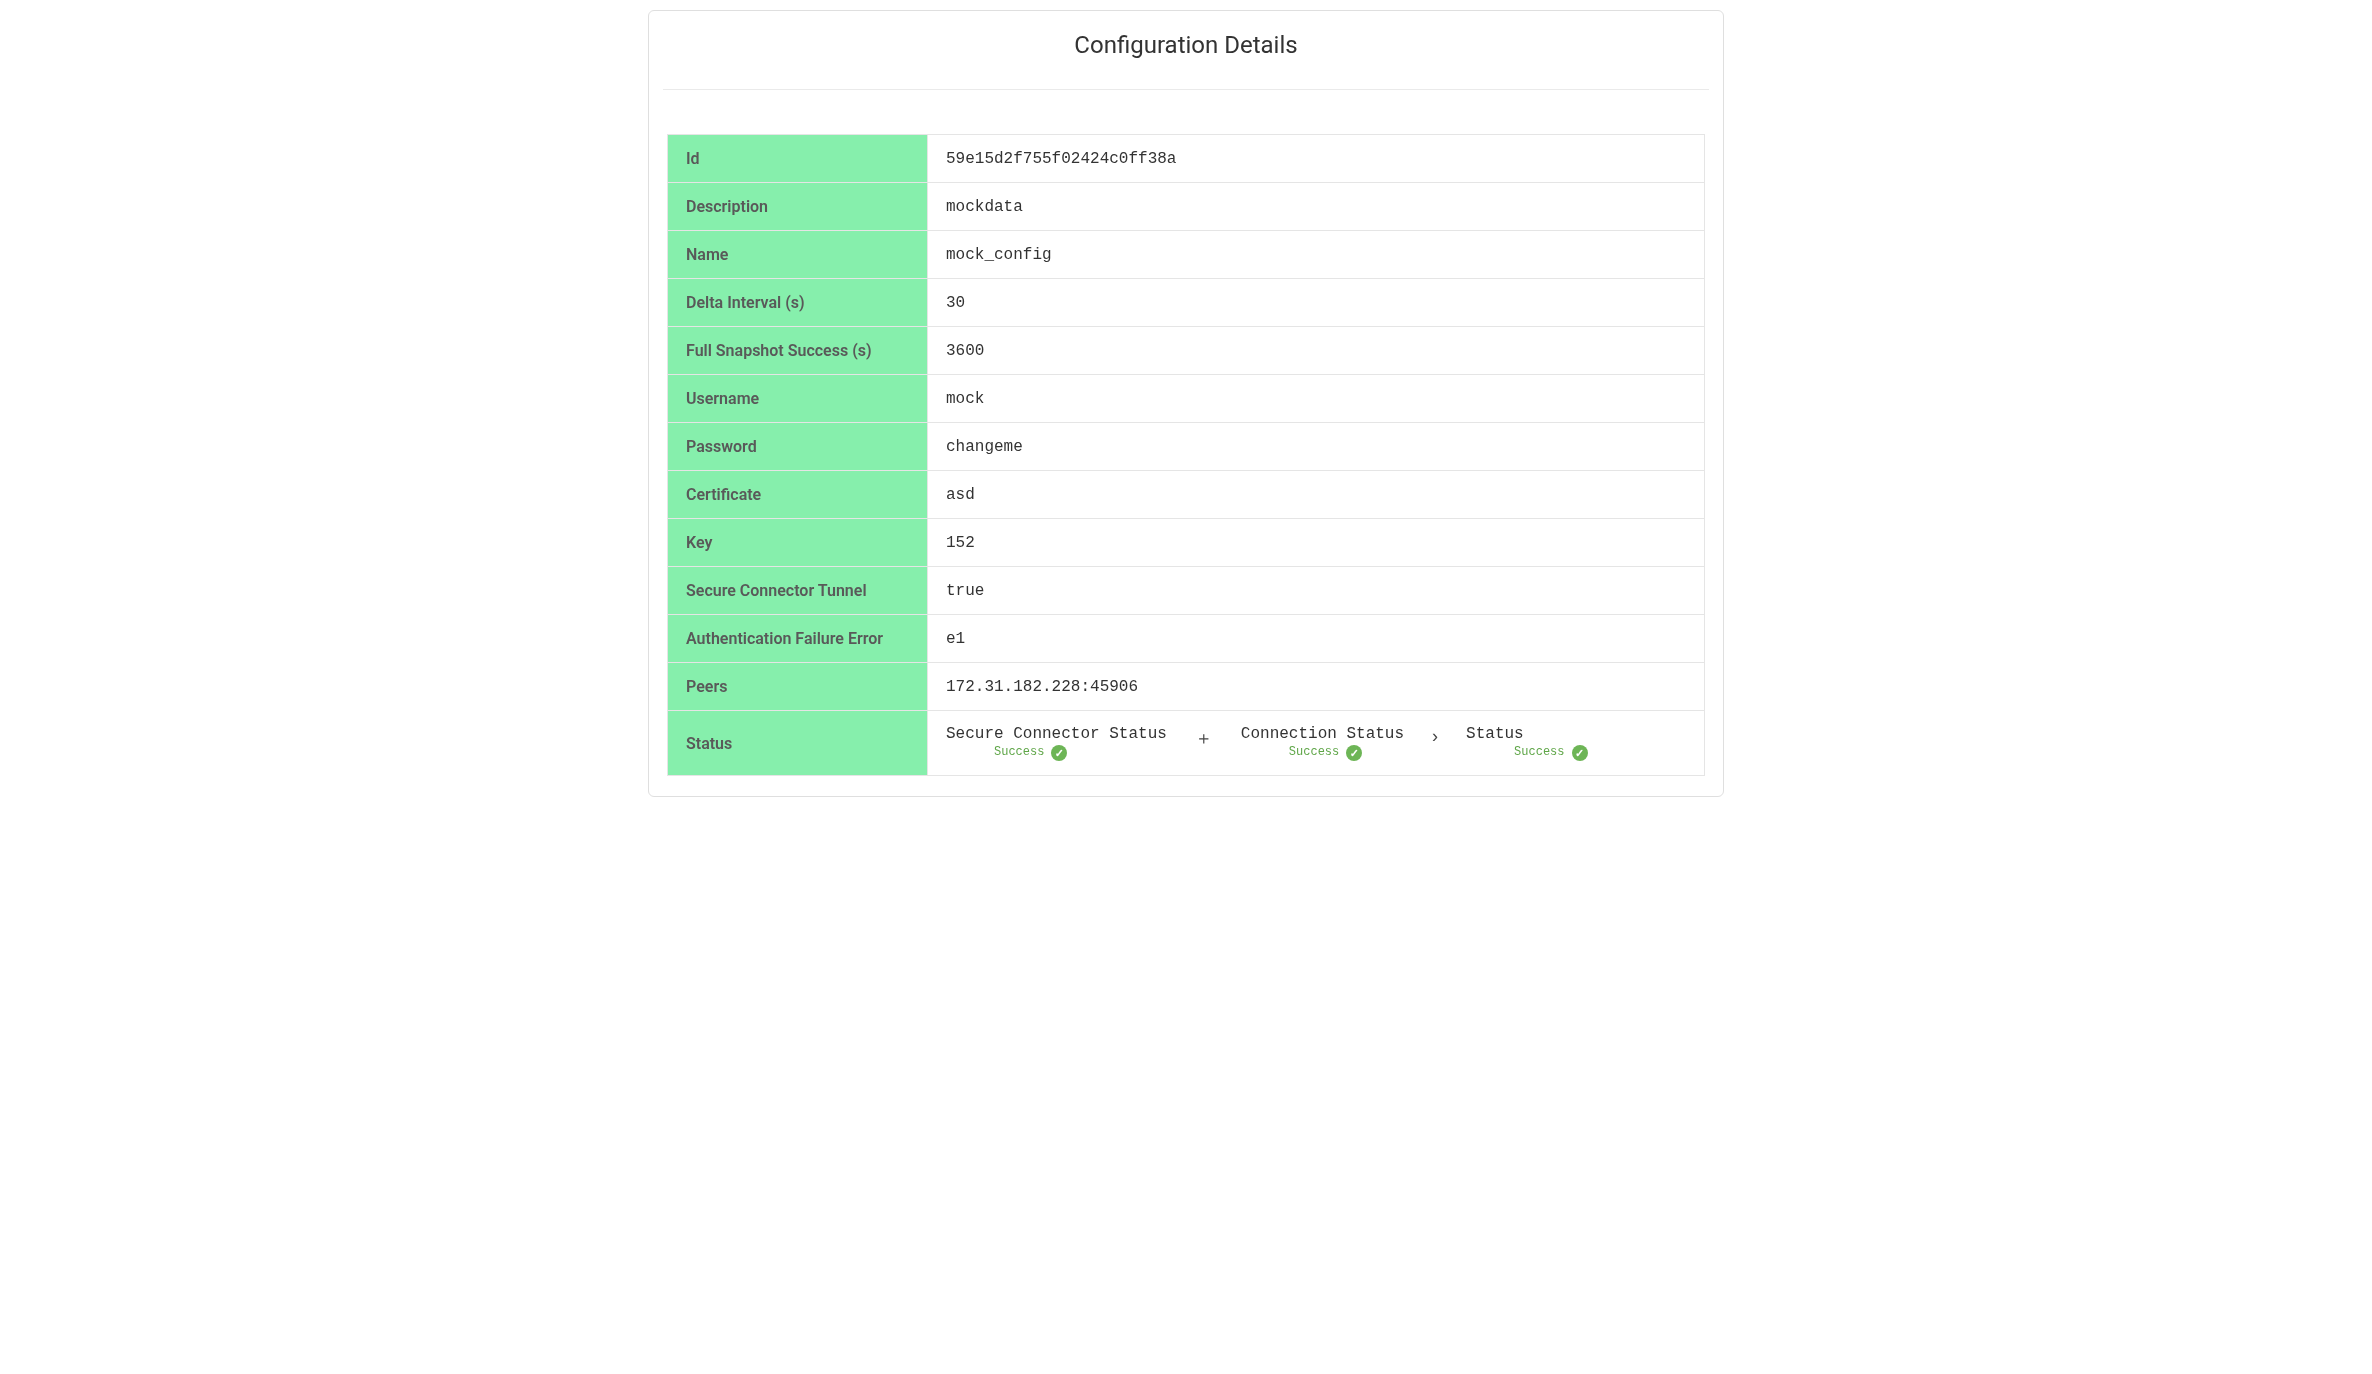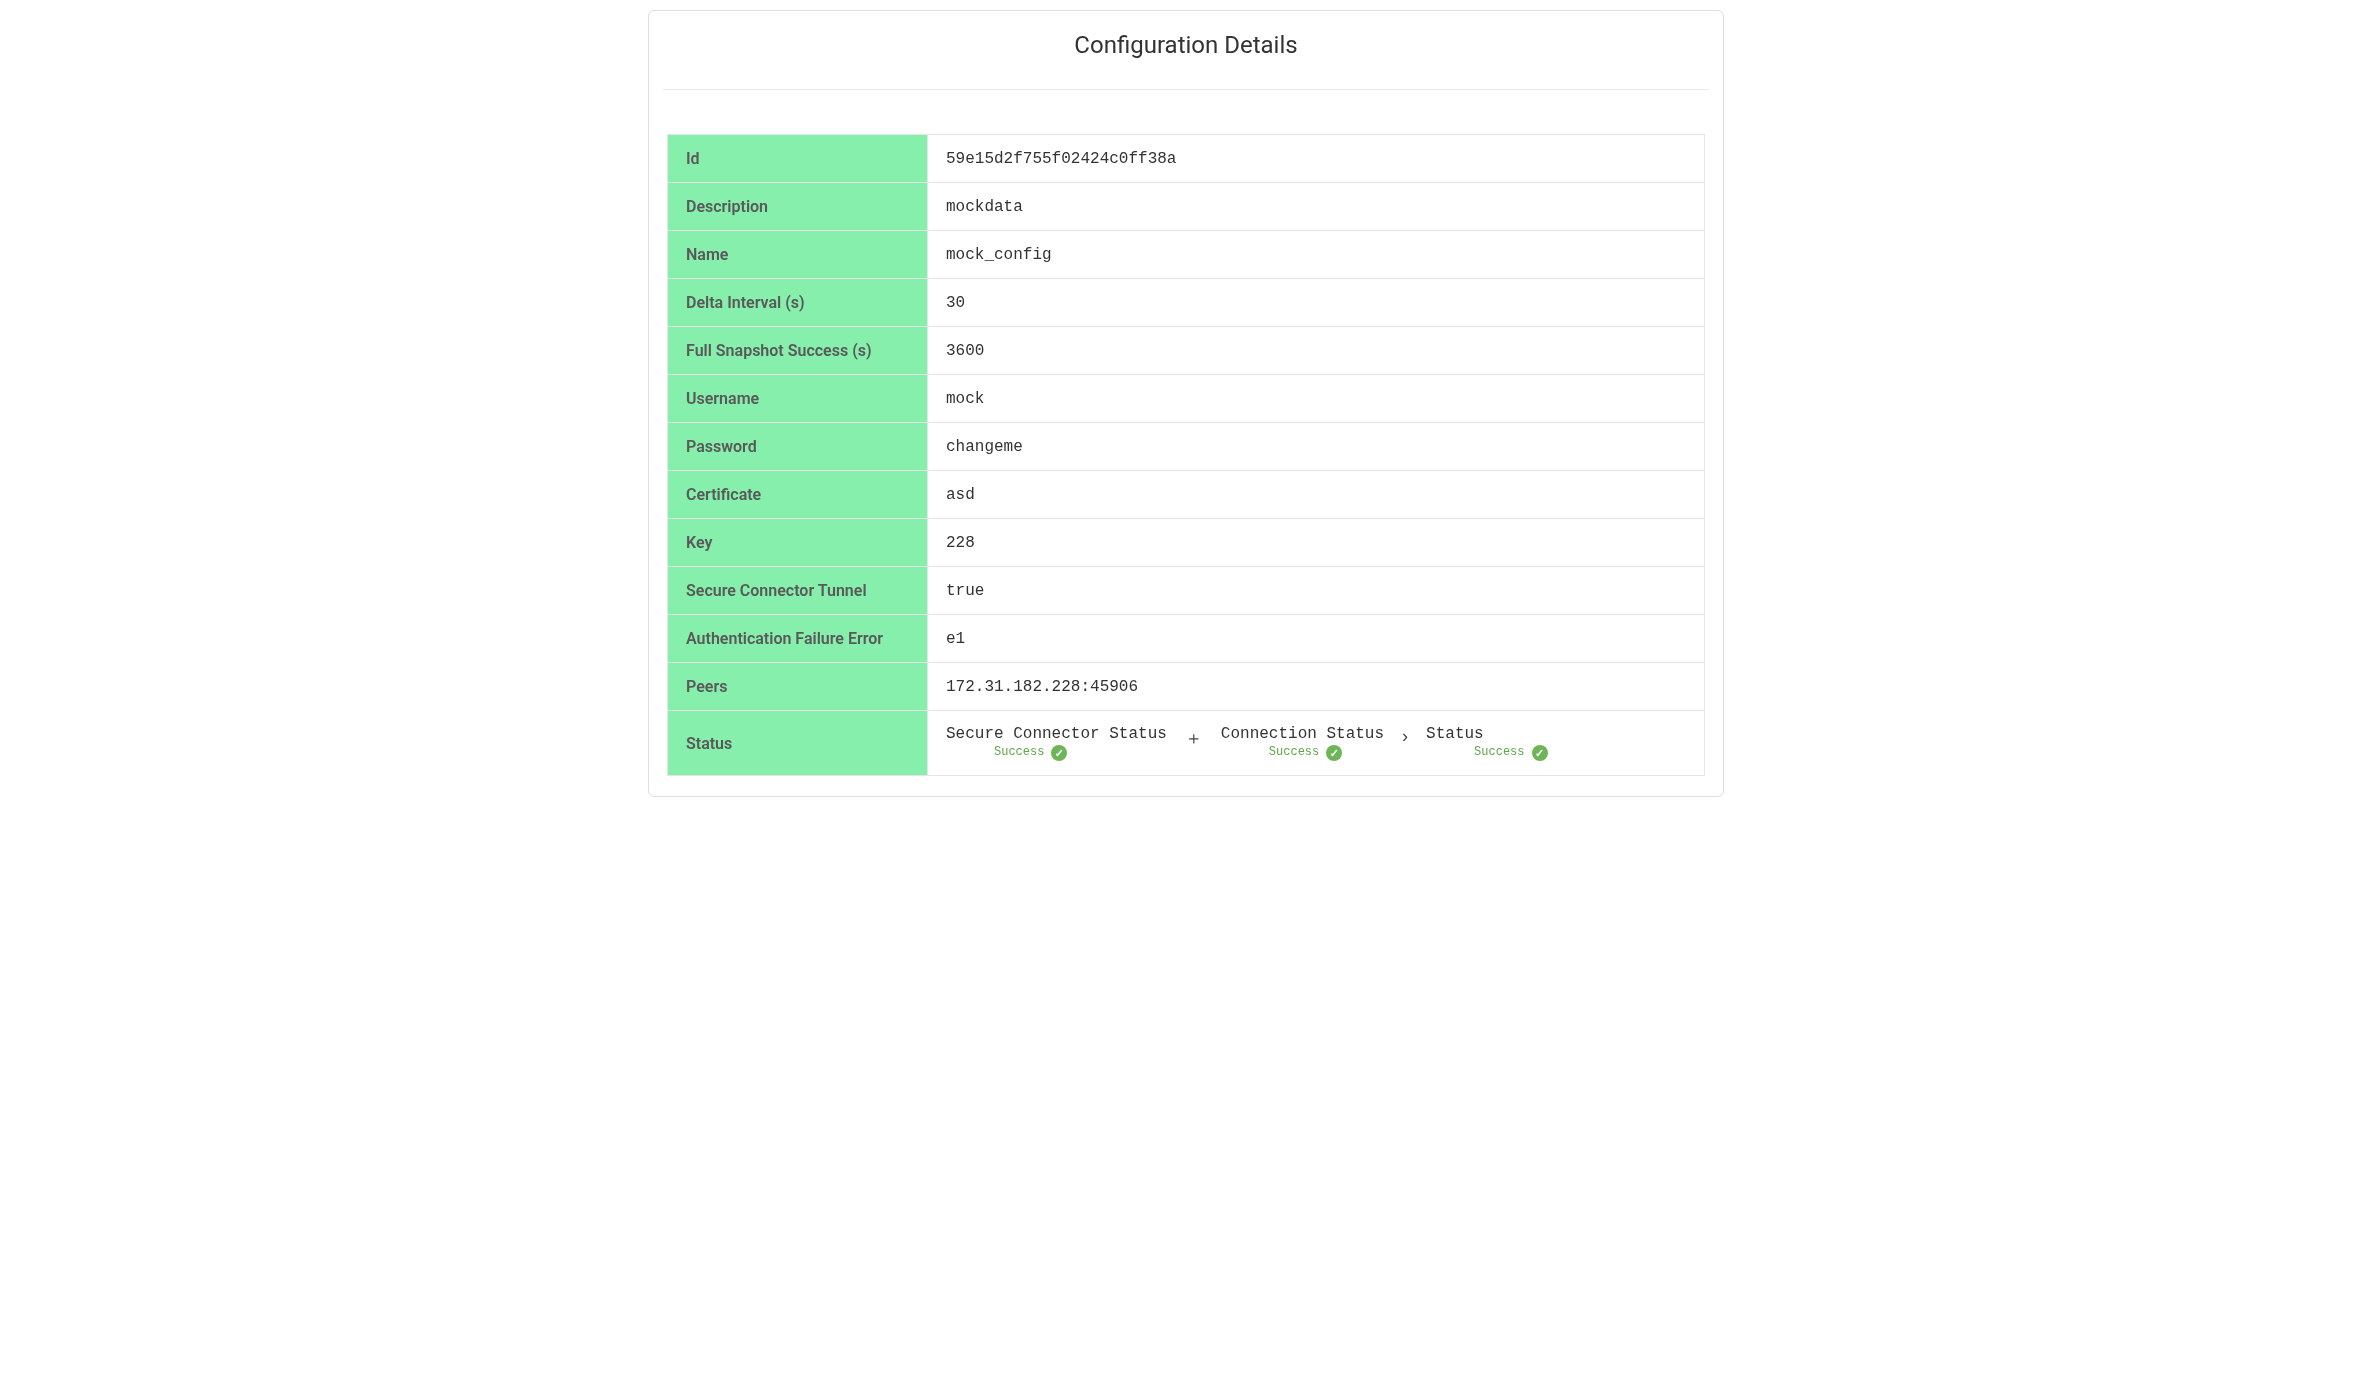--- a/index.html
+++ b/index.html
@@ -54,21 +54,21 @@
   .value-cell {
     padding: 14px 18px;
     font-size: 16px;
     color: #333;
     font-family: "SFMono-Regular", Consolas, "Liberation Mono", Menlo, Courier, monospace;
     vertical-align: middle;
   }
   .status-row {
     display: flex;
     align-items: flex-start;
-    gap: 18px;
+    gap: 28px;
     flex-wrap: nowrap;
   }
   .status-item {
     display: flex;
     flex-direction: column;
     gap: 2px;
   }
   .status-label {
     font-family: "SFMono-Regular", Consolas, "Liberation Mono", Menlo, Courier, monospace;
     font-size: 16px;
@@ -142,21 +142,21 @@
       <tr>
         <td class="label-cell">Password</td>
         <td class="value-cell">changeme</td>
       </tr>
       <tr>
         <td class="label-cell">Certificate</td>
         <td class="value-cell">asd</td>
       </tr>
       <tr>
         <td class="label-cell">Key</td>
-        <td class="value-cell">228</td>
+        <td class="value-cell">152</td>
       </tr>
       <tr>
         <td class="label-cell">Secure Connector Tunnel</td>
         <td class="value-cell">true</td>
       </tr>
       <tr>
         <td class="label-cell">Authentication Failure Error</td>
         <td class="value-cell">e1</td>
       </tr>
       <tr>

